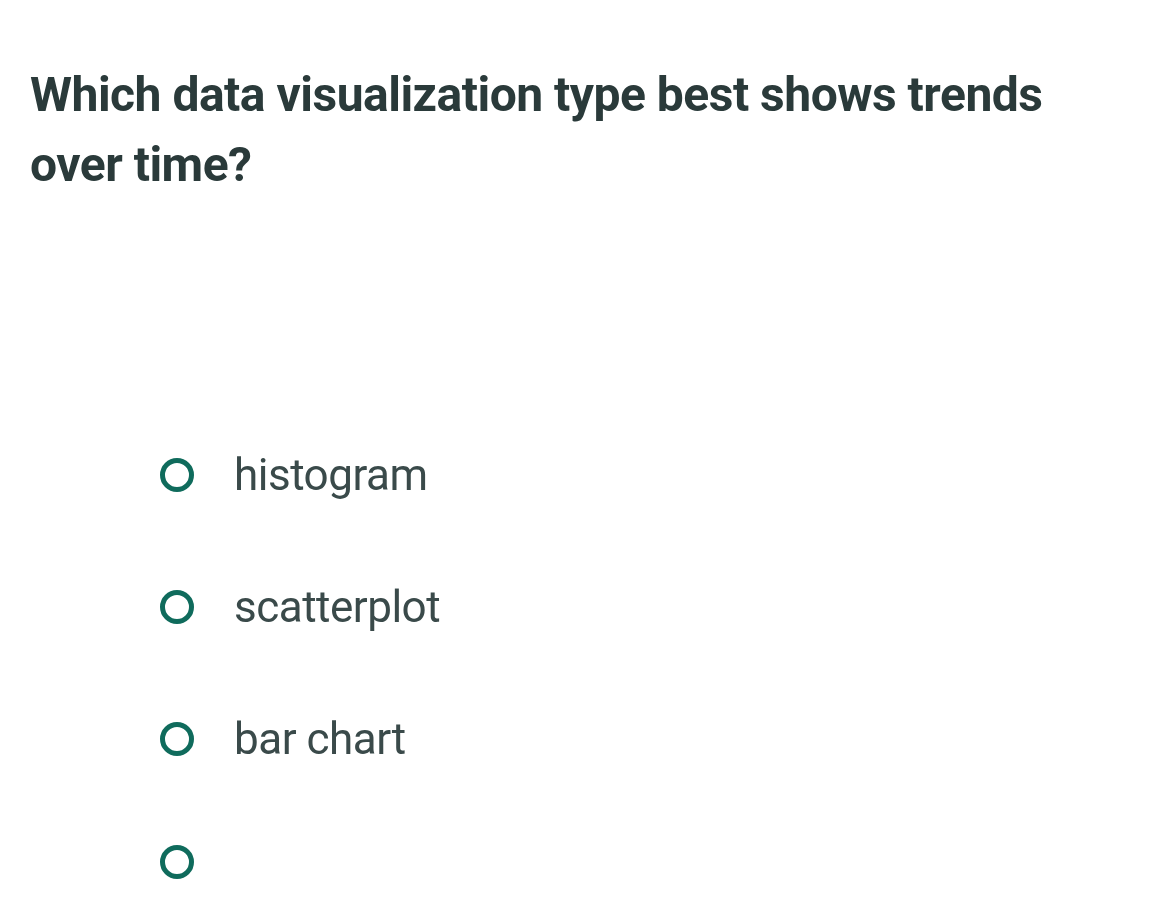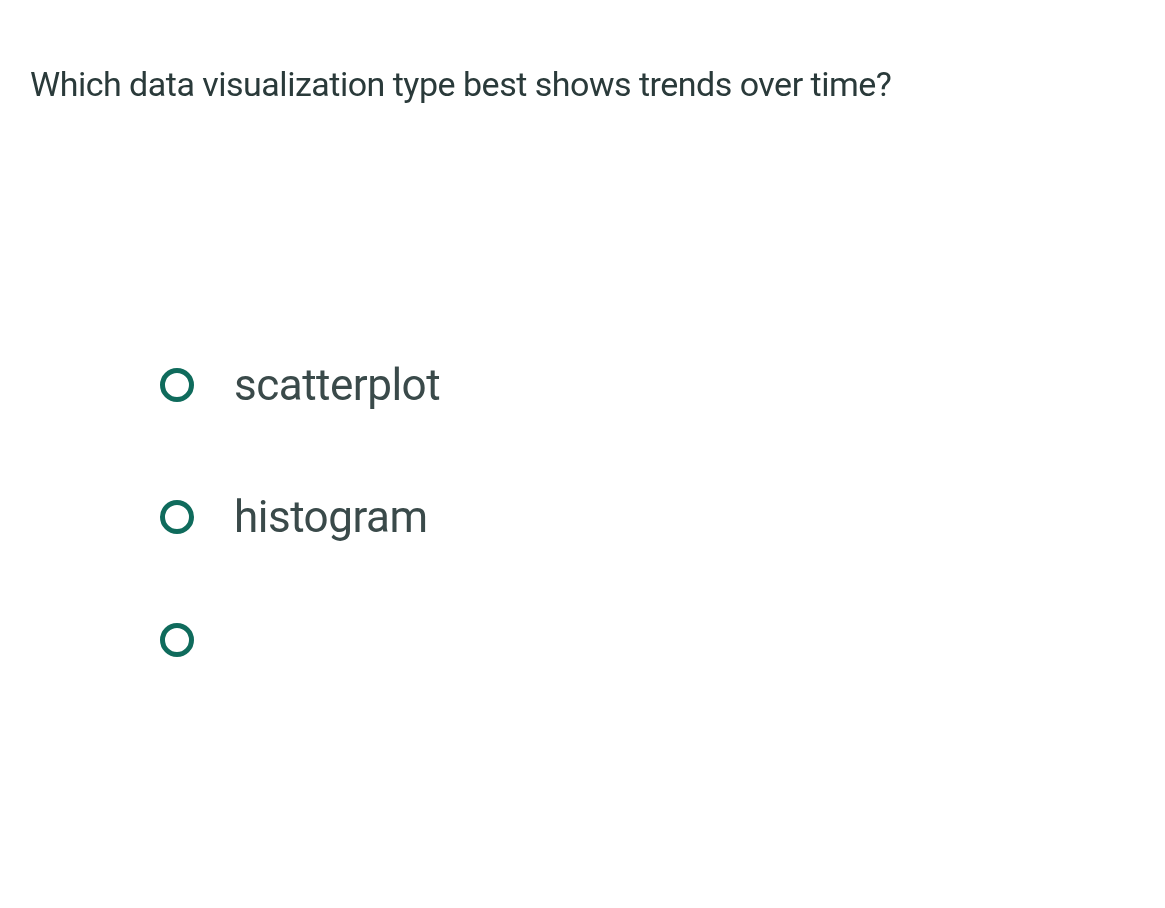--- a/index.html
+++ b/index.html
@@ -9,24 +9,24 @@
     }
     body {
       width: 1165px;
       height: 908px;
       background: #ffffff;
       font-family: -apple-system, BlinkMacSystemFont, "Segoe UI", Roboto, Helvetica, Arial, sans-serif;
       padding: 60px 30px 30px 30px;
       color: #2a3a3a;
     }
     .question-text {
-      font-size: 34px;
+      font-size: 48px;
       line-height: 1.45;
       color: #2a3a3a;
-      font-weight: 400;
+      font-weight: 700;
       letter-spacing: -0.5px;
     }
     .options-container {
       margin-top: 250px;
       margin-left: 130px;
       display: flex;
       flex-direction: column;
       gap: 80px;
     }
     .option-row {
@@ -51,22 +51,26 @@
     }
   </style>
 </head>
 <body>
 
 <div class="question-text">Which data visualization type best shows trends over time?</div>
 
 <div class="options-container">
   <div class="option-row">
     <span class="radio-circle"></span>
+    <span class="option-label">histogram</span>
+  </div>
+  <div class="option-row">
+    <span class="radio-circle"></span>
     <span class="option-label">scatterplot</span>
   </div>
   <div class="option-row">
     <span class="radio-circle"></span>
-    <span class="option-label">histogram</span>
+    <span class="option-label">bar chart</span>
   </div>
   <div class="option-row">
     <span class="radio-circle"></span>
   </div>
 </div>
 
 </body></html>

